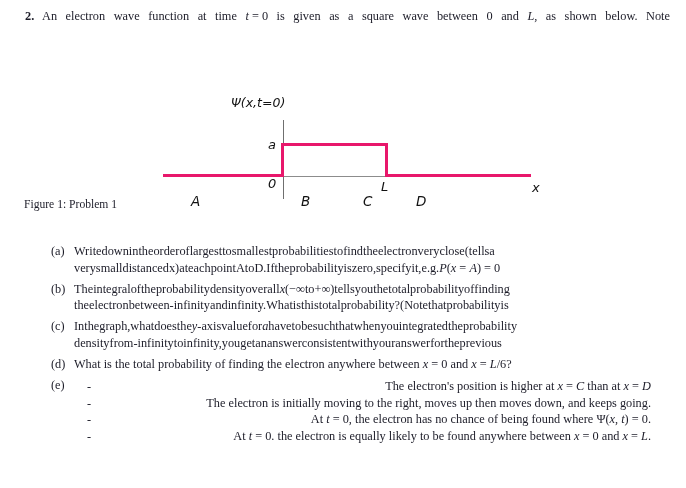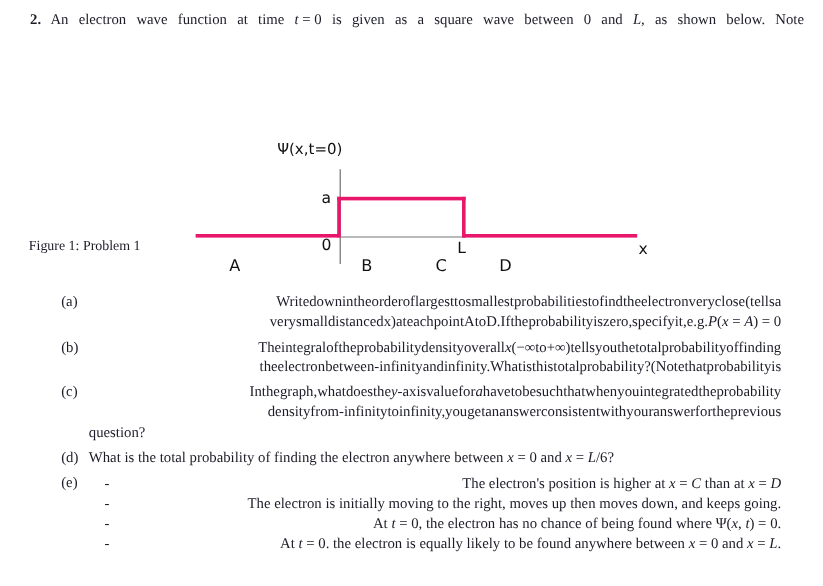--- a/index.html
+++ b/index.html
@@ -51,23 +51,24 @@
   }
   .stem-body .line.just {
     display: flex;
     justify-content: space-between;
   }
 
   
   .figure {
     position: absolute;
     left: 0;
-    top: 61px;
+    top: 40px;
     width: 686px;
     height: 160px;
+    font-style: italic;
   }
   .fig-title {
     position: absolute;
     left: 231px;
     top: 55px;
     font-family: "DejaVu Sans", sans-serif;
     font-size: 12.5px;
     color: #111111;
     white-space: nowrap;
   }
@@ -182,21 +183,21 @@
     flex: 1;
     font-size: 12.3px;
     line-height: 16.6px;
   }
   .part-body .line {
     display: block;
     white-space: nowrap;
   }
   .part-body .line.just {
     display: flex;
-    justify-content: flex-end;
+    justify-content: flex-start;
   }
   .bullets {
     margin-top: 1px;
   }
   .bullet {
     display: flex;
     align-items: flex-start;
     padding-left: 13px;
     line-height: 16.6px;
   }
@@ -404,21 +405,20 @@
             <span>an</span>
             <span>answer</span>
             <span>consistent</span>
           <span>with</span>
             <span>your</span>
             <span>answer</span>
             <span>for</span>
             <span>the</span>
           <span>previous</span>
         </span>
-        <span class="line">question?</span>
       </div>
     </div>
 
     <div class="part">
       <div class="part-mark">(d)</div>
       <div class="part-body">
         <span class="line">What is the total probability of finding the electron anywhere between
           <span class="nb"><i class="m">x</i> = 0</span> and <span class="nb"><i class="m">x</i> = <i class="m">L</i>/6?</span></span>
       </div>
     </div>

